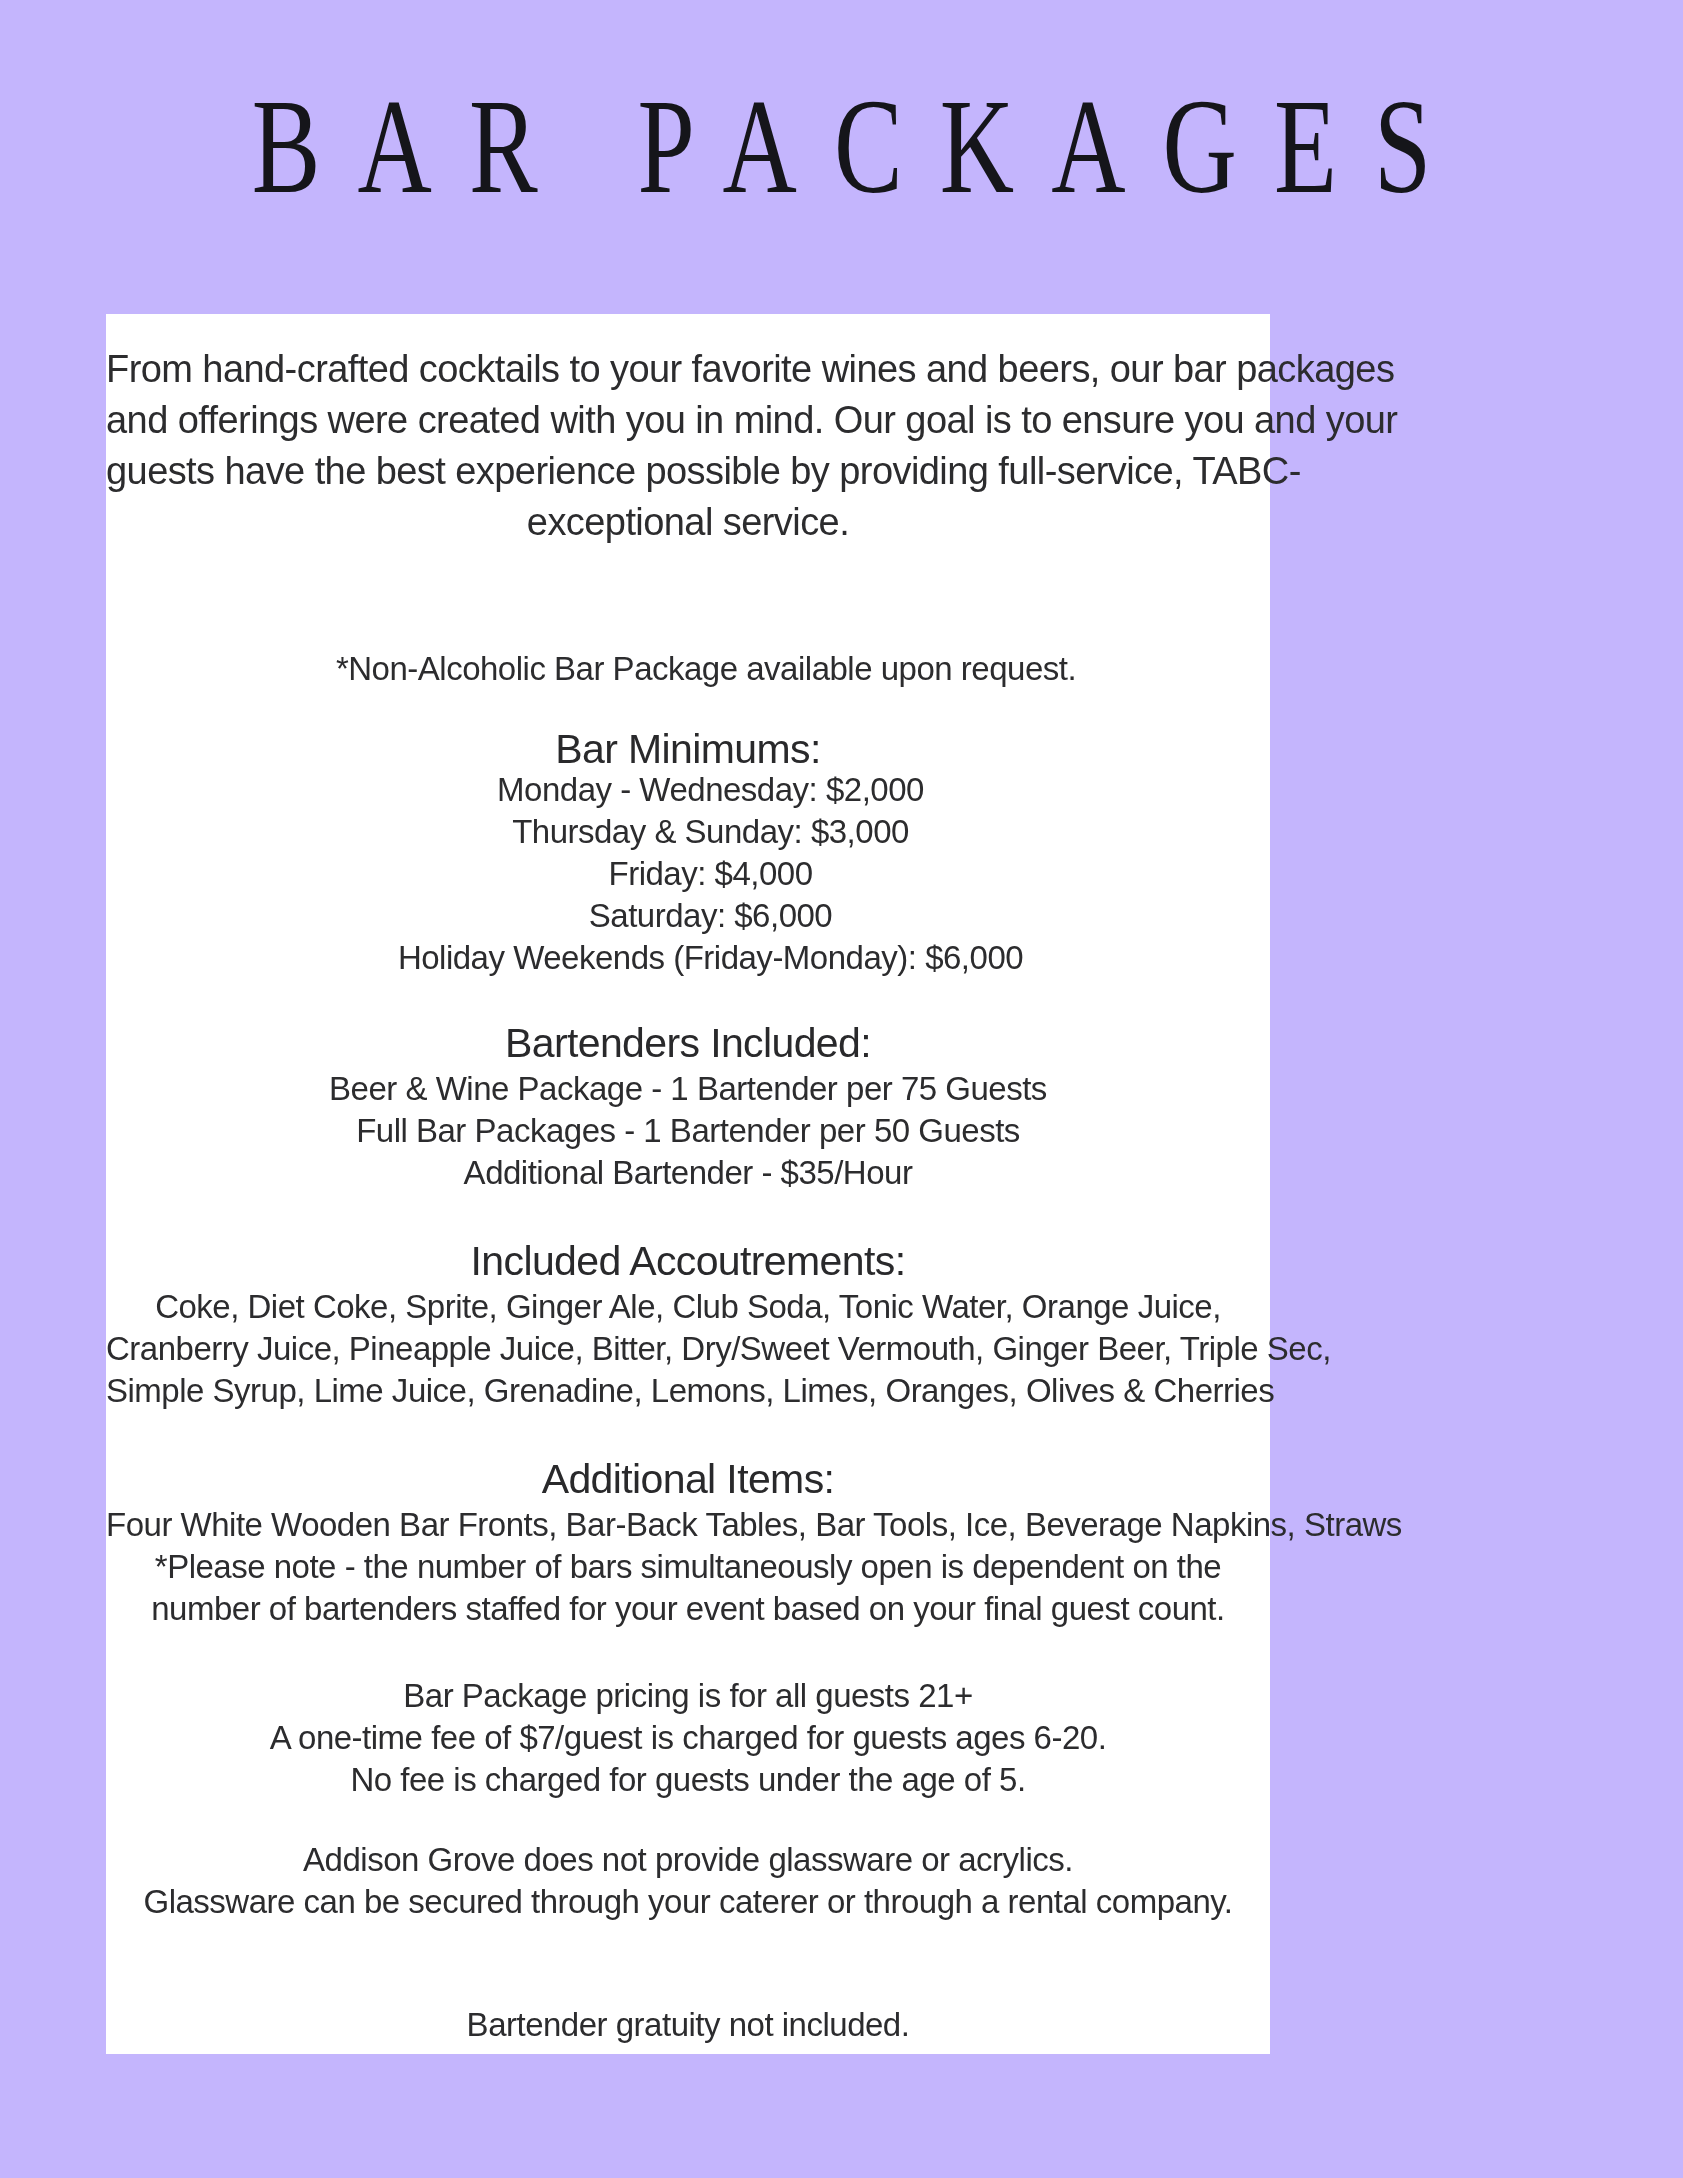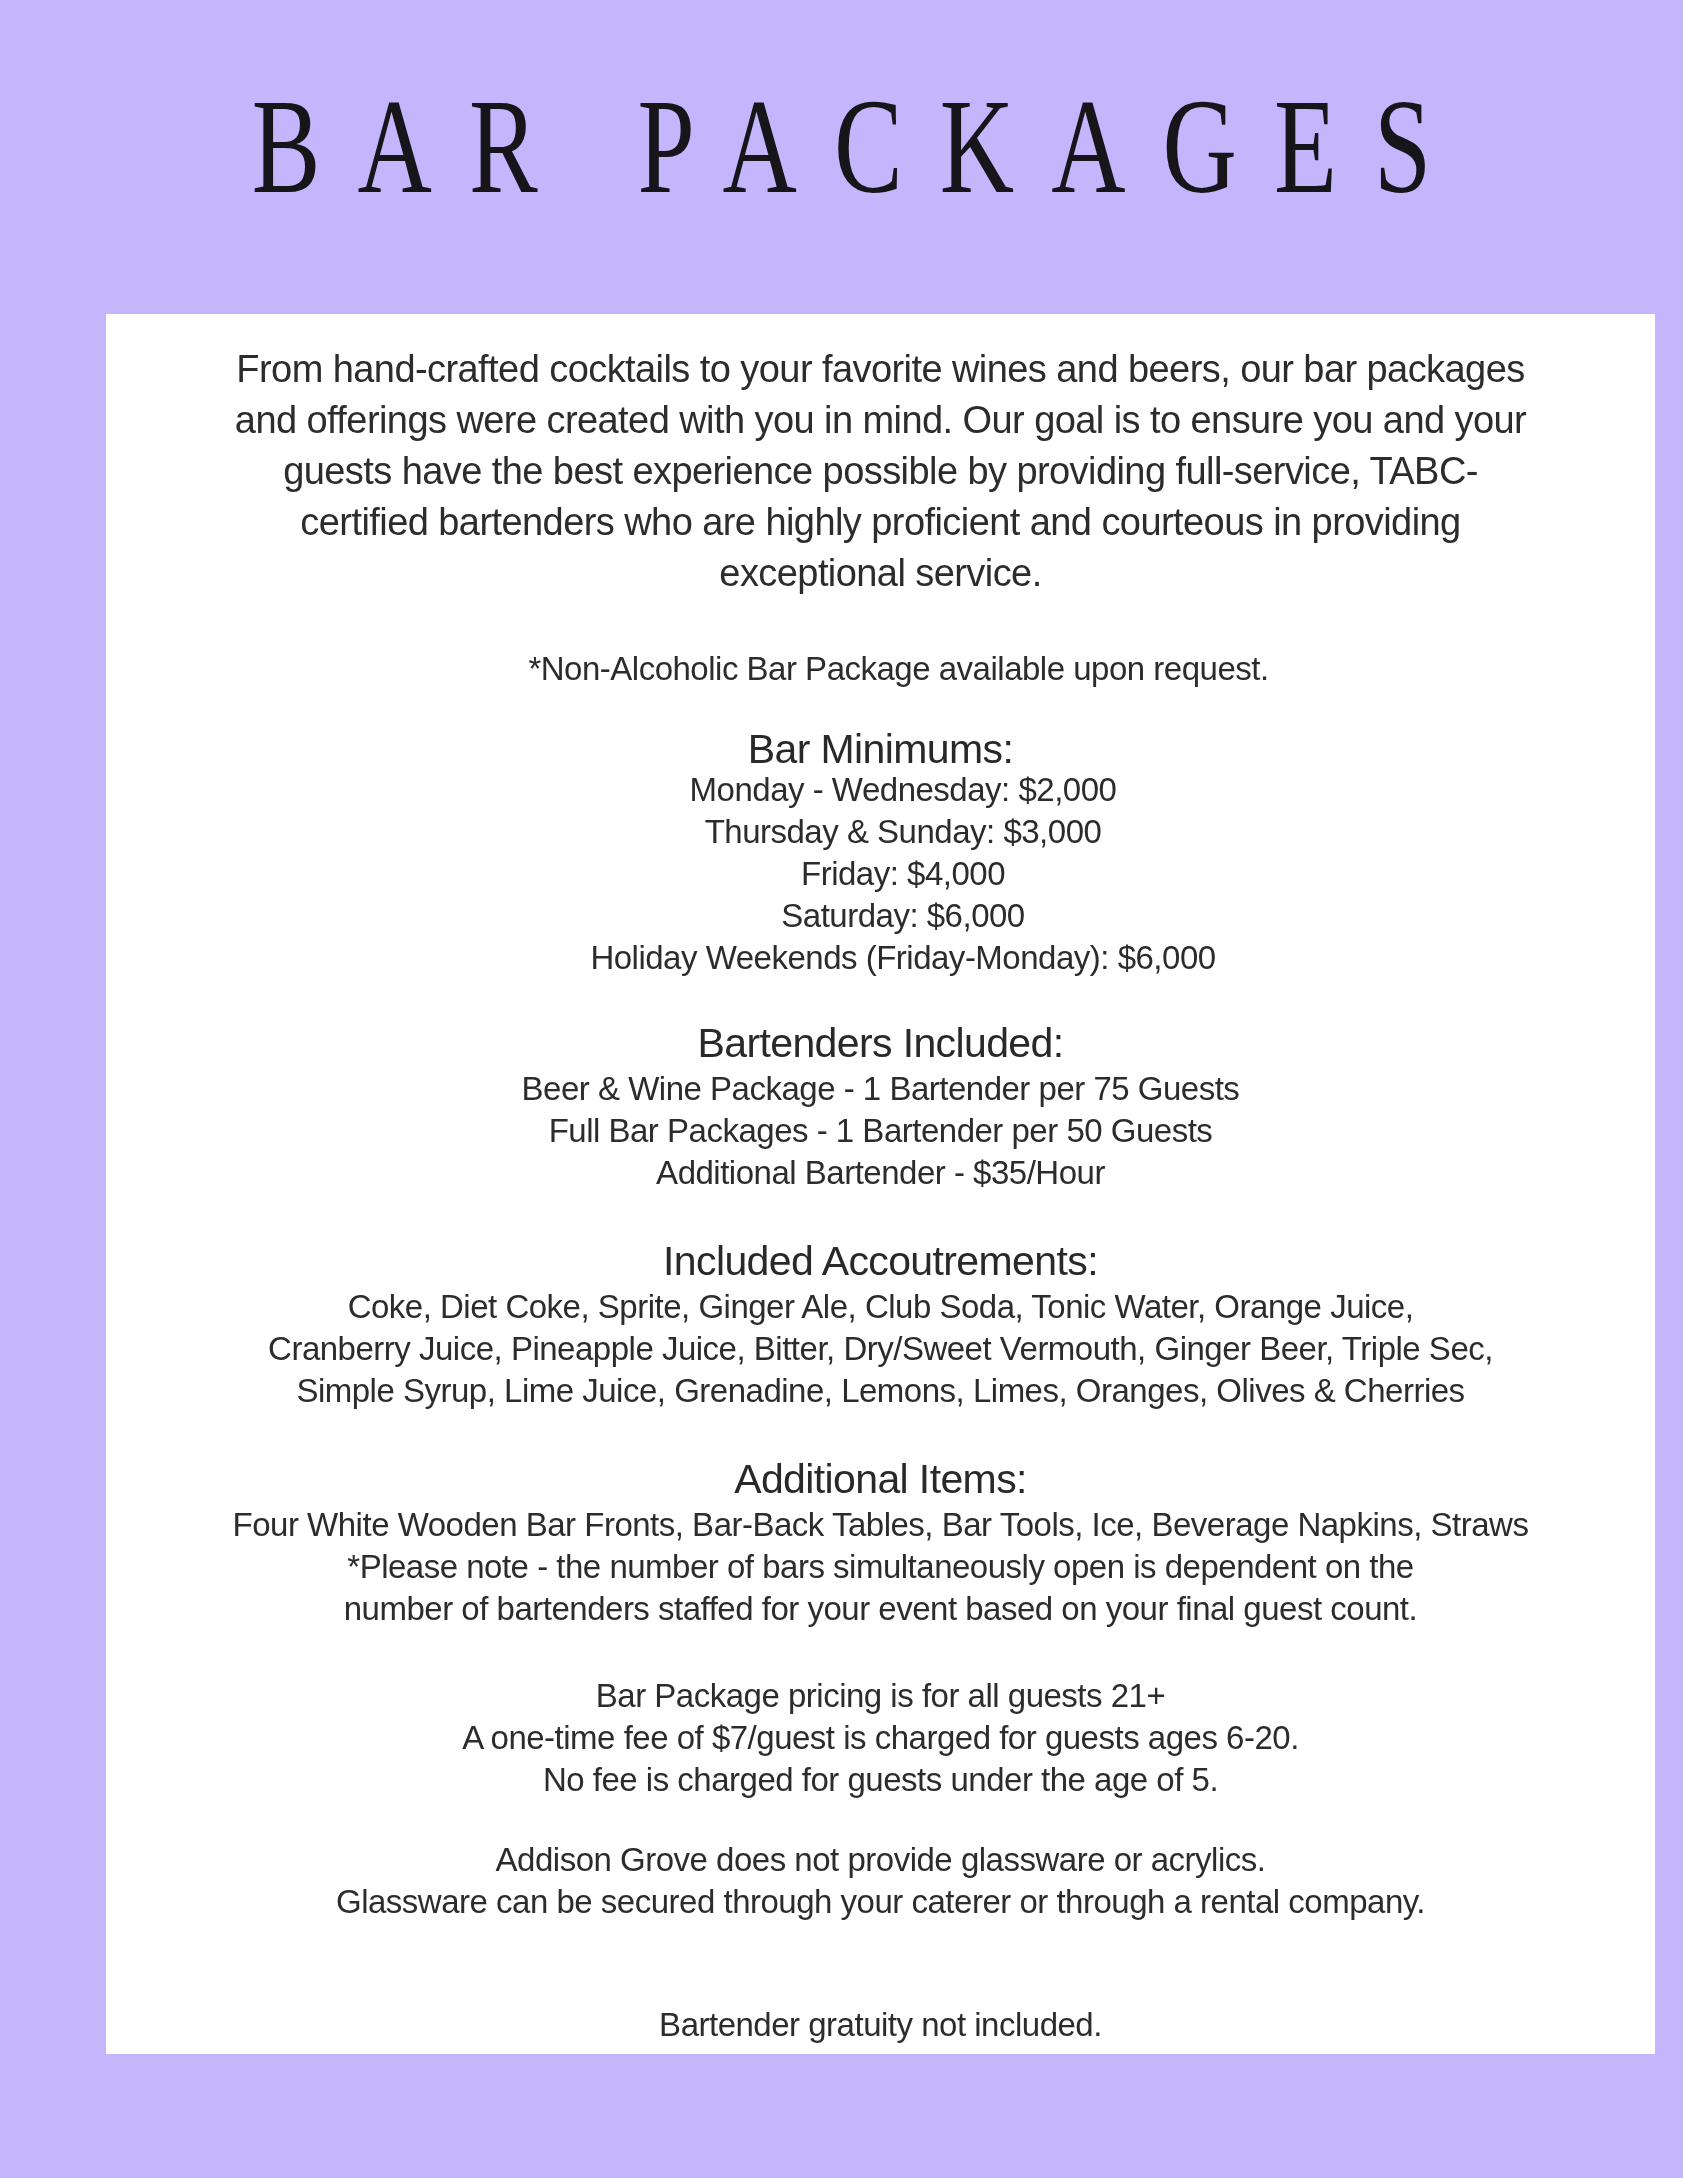--- a/index.html
+++ b/index.html
@@ -35,21 +35,21 @@
     transform: scaleY(1.32);
     transform-origin: 50% 50%;
     white-space: nowrap;
   }
 
   
   .card {
     position: absolute;
     left: 106px;
     top: 314px;
-    width: 1549px;
+    width: 1164px;
     height: 1740px;
     background: #FFFFFF;
   }
 
   .block {
     position: absolute;
     left: 0;
     right: 0;
     text-align: center;
     letter-spacing: -0.015em;
@@ -99,21 +99,20 @@
 <div class="page">
 
   <h1 class="title">BAR PACKAGES</h1>
 
   <div class="card">
 
     <div class="block intro">
       <div>From hand-crafted cocktails to your favorite wines and beers, our bar packages</div>
       <div>and offerings were created with you in mind. Our goal is to ensure you and your</div>
       <div>guests have the best experience possible by providing full-service, TABC-</div>
-      <div>certified bartenders who are highly proficient and courteous in providing</div>
       <div>exceptional service.</div>
     </div>
 
     <div class="block note">
       <div>*Non-Alcoholic Bar Package available upon request.</div>
     </div>
 
     <div class="block sec-heading minimums-heading">
       <div>Bar Minimums:</div>
     </div>

